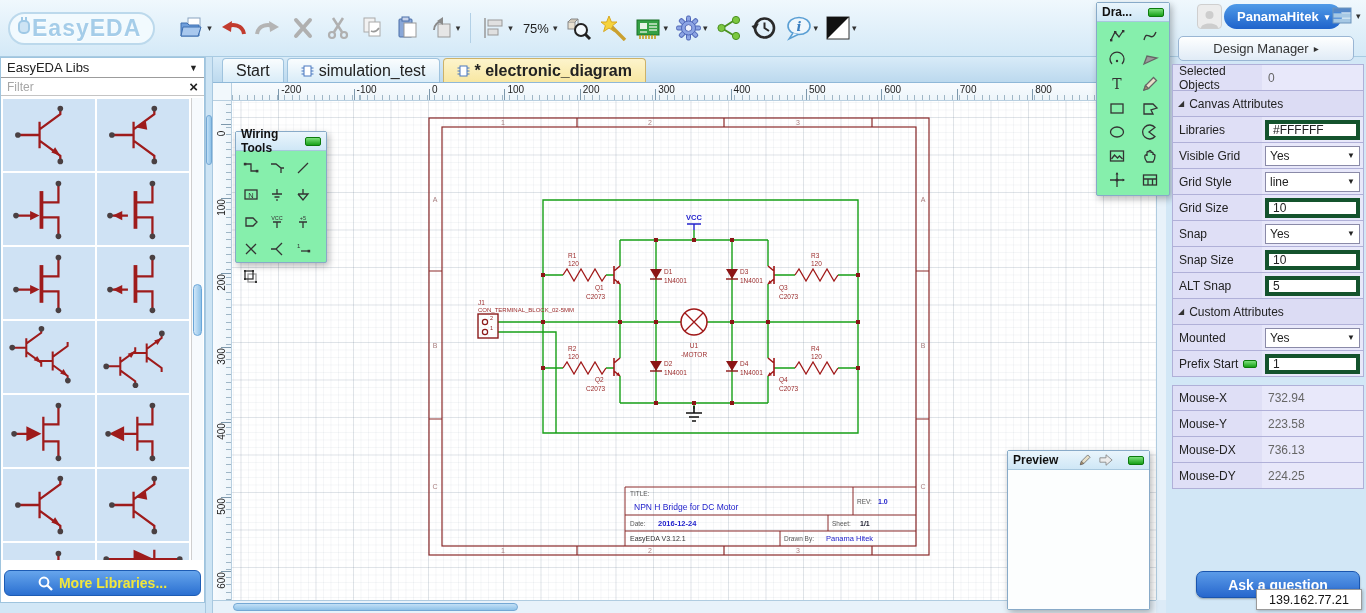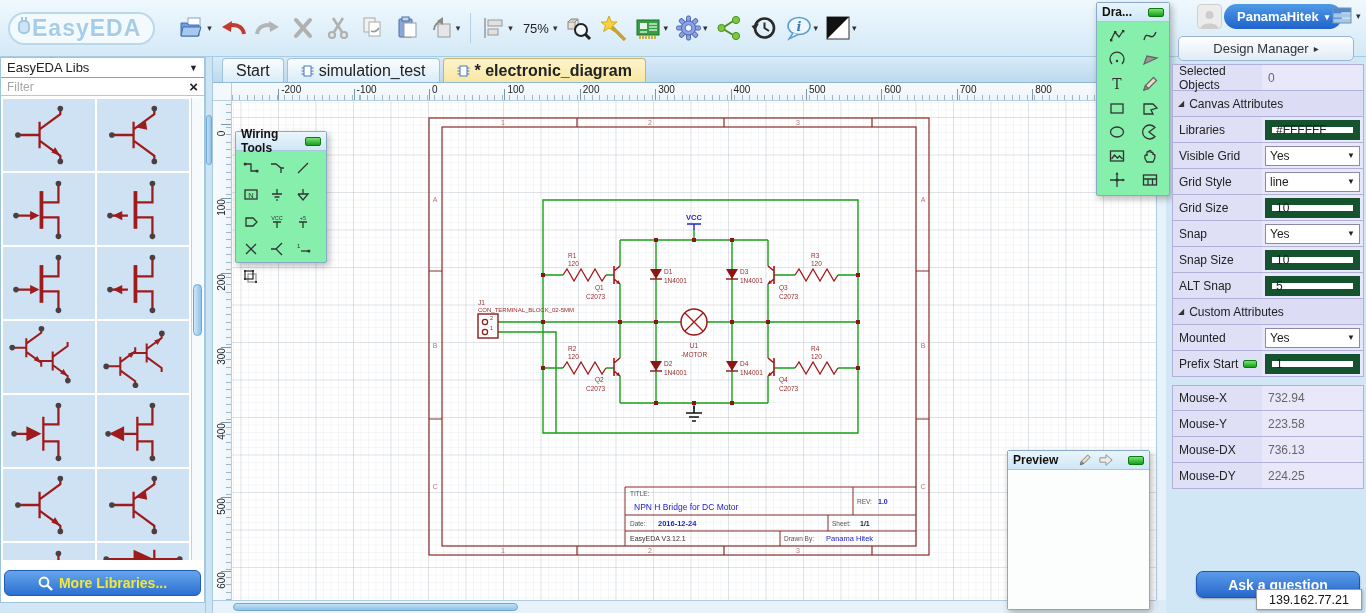--- a/index.html
+++ b/index.html
@@ -64,21 +64,21 @@
 #preview .pbody{position:absolute;top:19px;left:0;right:0;bottom:0;background:#fcfefe}
 #preview .panel-h{gap:6px}
 
 #dm-btn{position:absolute;left:1178px;top:36px;width:176px;height:25px;background:linear-gradient(#feffff,#e0ebf6);border:1px solid #9ab6d4;border-radius:5px;display:flex;align-items:center;justify-content:center;gap:5px;font-size:13px;color:#333}
 #ptable{position:absolute;left:1172px;top:64px;width:192px;border-top:1px solid #b0b0d8}
 .prow{display:flex;height:26px;border:1px solid #b0b0d8;border-top:none;font-size:12px;background:#7f1d1d}
 .prow.gap{margin-top:8px;border-top:1px solid #b0b0d8}
 .plabel{width:89px;background:#dfdff6;display:flex;align-items:center;padding-left:6px;color:#222;gap:5px;flex:none}
 .pval{flex:1;background:#e8e8fa;display:flex;align-items:center;padding:0 3px;min-width:0}
 .plainval{color:#666;padding-left:3px}
-.ibox{width:100%;height:20px;background:#fff;border:7px solid #14532d;display:flex;align-items:center;padding-left:4px;font-size:12px;color:#222}
+.ibox{width:100%;height:20px;background:#fff;border:4px solid #14532d;display:flex;align-items:center;padding-left:4px;font-size:12px;color:#222}
 .sbox{width:100%;height:20px;background:#fff;border:1px solid #8a8aa8;display:flex;align-items:center;justify-content:space-between;padding:0 4px;font-size:12px;color:#222}
 .sbox .dar{font-size:8px;color:#222}
 .prow.section{background:#dcdcf4;align-items:center;padding-left:5px;gap:5px;color:#222}
 .prow.section .tri{font-size:8px;color:#333}
 .prow.link{background:transparent;border:none;height:30px;align-items:center;gap:5px;padding-left:10px;color:#555}
 .miniflag{width:14px;height:8px;background:linear-gradient(#7ce07c,#17a017);border:1px solid #0c7a0c;border-radius:2px;display:inline-block}
 #ask-btn{position:absolute;left:1196px;top:571px;width:164px;height:27px;background:linear-gradient(#5b9be8,#2767cd);border:1px solid #1a55ae;border-radius:7px;color:#fff;font-weight:bold;font-size:14px;display:flex;align-items:center;justify-content:center;box-shadow:0 1px 2px rgba(0,0,0,.3)}
 #ip-tooltip{position:absolute;left:1256px;top:589px;width:106px;height:21px;background:#fff;border:1px solid #9a9a9a;box-shadow:1px 1px 3px rgba(0,0,0,.25);display:flex;align-items:center;justify-content:center;font-size:12.5px;color:#111}
 </style>
 </head>

